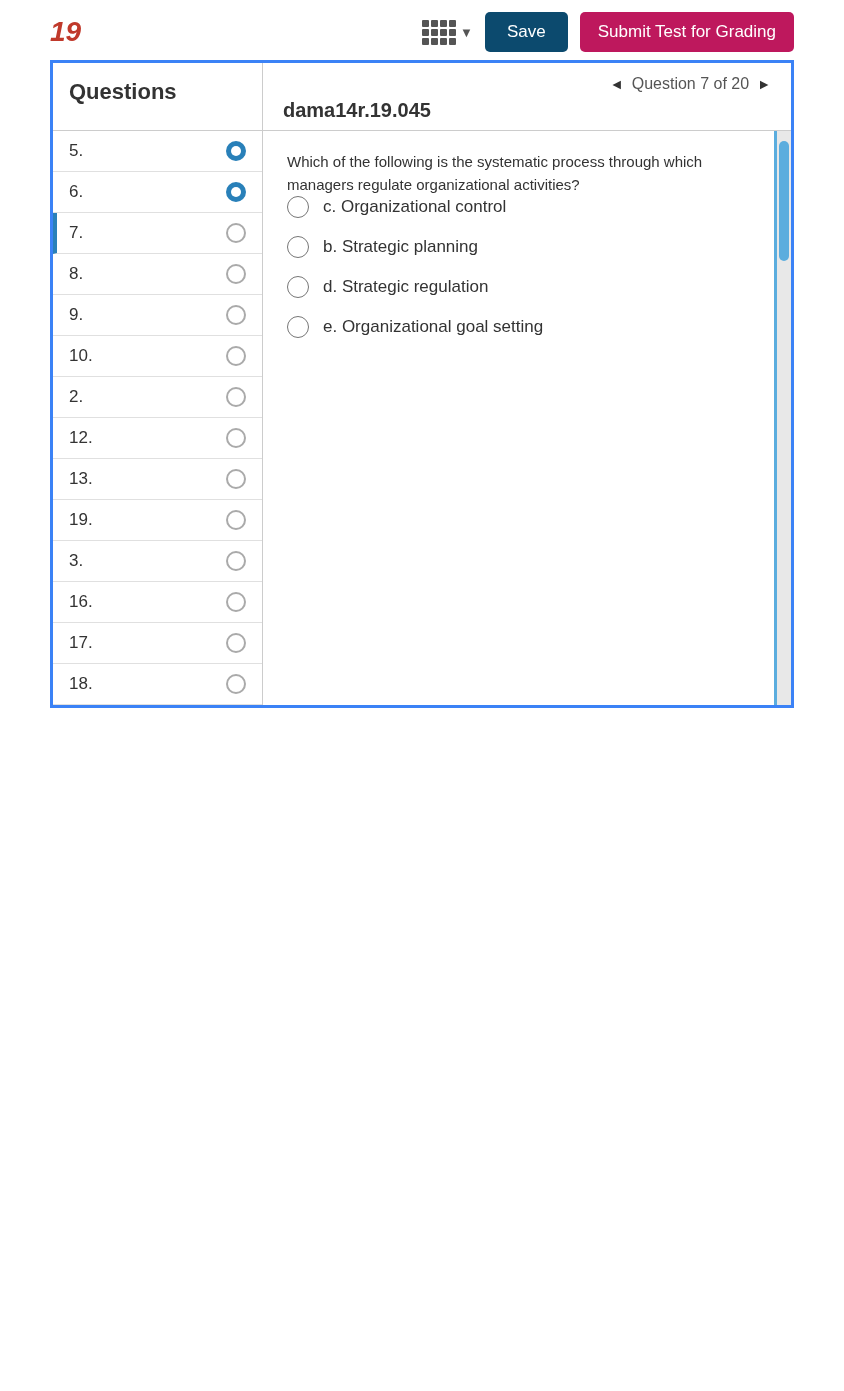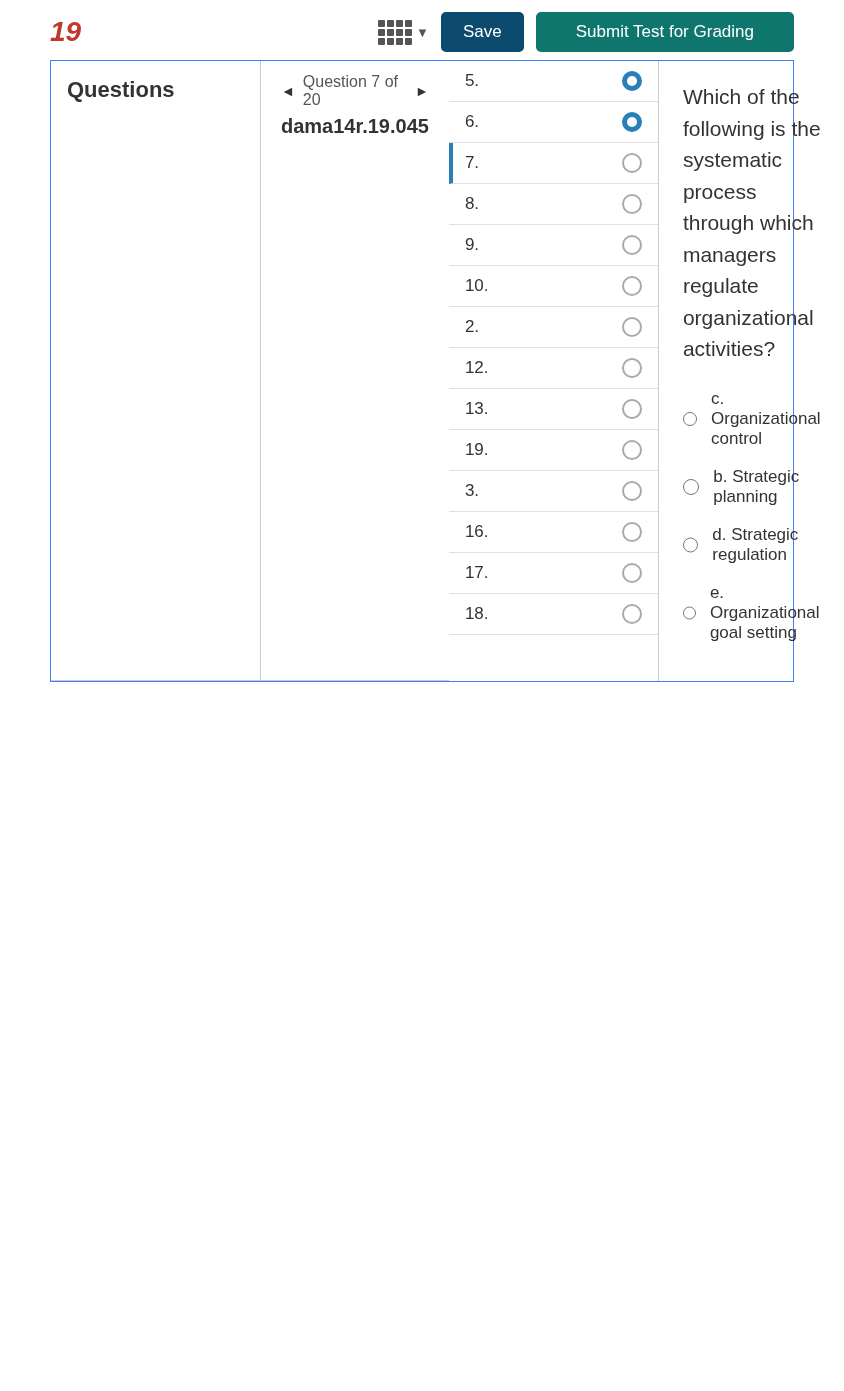--- a/index.html
+++ b/index.html
@@ -57,34 +57,34 @@
       background: #0c4a6e;
       color: #fff;
       border: none;
       padding: 10px 22px;
       font-size: 17px;
       border-radius: 5px;
       cursor: pointer;
     }
 
     .btn-submit {
-      background: #0f766e;
+      background: #be185d;
       color: #fff;
       border: none;
-      padding: 10px 40px;
+      padding: 10px 18px;
       font-size: 17px;
       border-radius: 5px;
       cursor: pointer;
     }
 
     .main-container {
       margin: 0 50px;
-      border: 1px solid #3b82f6;
-      display: flex;
-      flex-direction: row;
+      border: 3px solid #3b82f6;
+      display: flex;
+      flex-direction: column;
     }
 
     .header-row {
       display: flex;
       border-bottom: 1px solid #ccc;
     }
 
     .questions-header {
       width: 210px;
       min-width: 210px;
@@ -180,24 +180,23 @@
     }
 
     .question-content {
       flex: 1;
       padding: 20px 24px;
       border-right: 3px solid #5badde;
       overflow-y: auto;
     }
 
     .question-text {
-      font-size: 21px;
+      font-size: 15px;
       color: #333;
       line-height: 1.5;
-      margin-bottom: 24px;
     }
 
     .answer-option {
       display: flex;
       align-items: center;
       gap: 14px;
       margin-bottom: 18px;
       font-size: 17px;
       color: #333;
       cursor: pointer;

